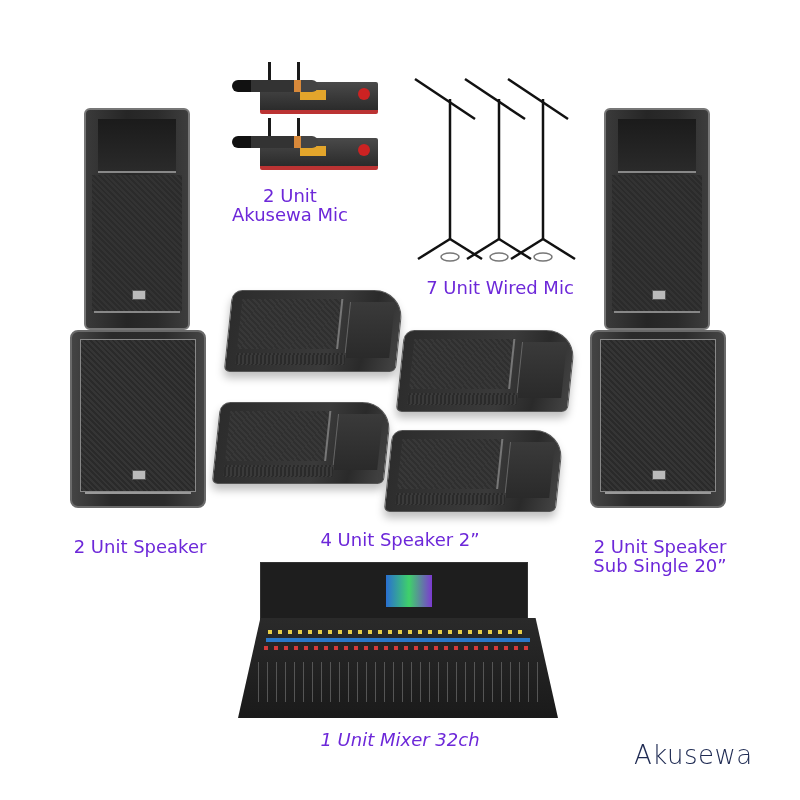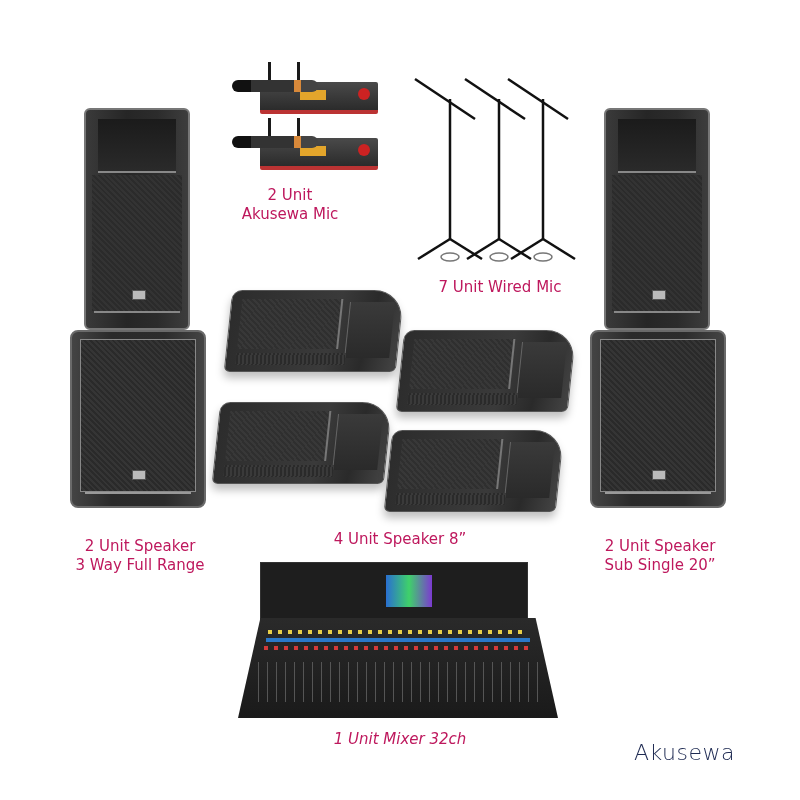--- a/index.html
+++ b/index.html
@@ -1,18 +1,18 @@
 <!DOCTYPE html>
 <html><head>
 <meta charset="utf-8">
 <style>
   html,body{margin:0;padding:0;background:#ffffff;}
   body{width:800px;height:800px;position:relative;overflow:hidden;font-family:"DejaVu Sans","Liberation Sans",sans-serif;}
   .abs{position:absolute;}
-  .label{position:absolute;color:#be185d;font-size:15px;line-height:19px;text-align:center;font-family:"DejaVu Sans",sans-serif;}
+  .label{position:absolute;color:#6d28d9;font-size:18px;line-height:19px;text-align:center;font-family:"DejaVu Sans",sans-serif;}
   
   .top-spk{position:absolute;border-radius:6px;background:linear-gradient(90deg,#3a3a3a,#262626 40%,#2c2c2c 70%,#3d3d3d);border:2px solid #777;box-sizing:border-box;}
   .top-spk .horn{position:absolute;left:12%;right:12%;top:4%;height:24%;background:linear-gradient(#1b1b1b,#2a2a2a);border-bottom:2px solid #888;}
   .top-spk .grill{position:absolute;left:6%;right:6%;top:30%;bottom:8%;background:repeating-linear-gradient(45deg,#2b2b2b 0 2px,#333 2px 4px);}
   .top-spk .foot{position:absolute;left:8%;right:8%;bottom:3%;height:4%;border-top:2px solid #888;}
   .logo{position:absolute;width:12px;height:8px;background:#bbb;border:1px solid #555;}
   .sub-spk{position:absolute;border-radius:8px;background:linear-gradient(90deg,#444,#2a2a2a 30%,#2c2c2c 70%,#444);border:2px solid #6a6a6a;box-sizing:border-box;}
   .sub-spk .grill{position:absolute;left:6%;right:6%;top:4%;bottom:8%;background:repeating-linear-gradient(45deg,#2a2a2a 0 2px,#353535 2px 4px);border:1px solid #888;}
   .sub-spk .foot{position:absolute;left:10%;right:10%;bottom:3%;height:4%;border-top:2px solid #999;}
   
@@ -27,21 +27,21 @@
   .ant{position:absolute;width:3px;height:22px;background:#1a1a1a;}
   .mic{position:absolute;width:86px;height:12px;border-radius:6px;background:linear-gradient(90deg,#111 0 22%,#333 22% 72%,#d8893a 72% 80%,#444 80%);}
   
   .stand{position:absolute;}
   
   .mixer{position:absolute;left:238px;top:562px;width:320px;height:160px;}
   .mixer .top{position:absolute;left:22px;top:0;width:266px;height:56px;background:#1e1e1e;border:1px solid #333;}
   .mixer .screen{position:absolute;left:125px;top:12px;width:46px;height:32px;background:linear-gradient(90deg,#2a6fd1,#3fd16a,#7c3ad1);}
   .mixer .desk{position:absolute;left:0;top:56px;width:320px;height:100px;background:linear-gradient(#2a2a2a,#1a1a1a);clip-path:polygon(7% 0,93% 0,100% 100%,0 100%);}
   .mixer .row{position:absolute;height:4px;}
-  .brand{position:absolute;left:634px;top:740px;font-size:22px;color:#1e2a52;letter-spacing:0.5px;font-family:"DejaVu Sans",sans-serif;font-weight:300;}
+  .brand{position:absolute;left:634px;top:740px;font-size:26px;color:#1e2a52;letter-spacing:0.5px;font-family:"DejaVu Sans",sans-serif;font-weight:300;}
 </style>
 </head>
 <body>
 
 <div class="abs">
   <div class="top-spk" style="left:84px;top:108px;width:106px;height:222px;">
     <div class="horn"></div>
     <div class="grill"></div>
     <div class="foot"></div>
     <div class="logo" style="left:46px;bottom:28px;"></div>
@@ -131,24 +131,23 @@
     <div class="base"></div>
   </div>
 <div class="mon" style="left:388px;top:430px;width:172px;height:82px;">
     <div class="face"></div>
     <div class="side"></div>
     <div class="base"></div>
   </div>
 
 <div class="label" style="left:40px;top:537px;width:200px;">
   <div>2 Unit Speaker</div>
-  <div>3 Way Full Range</div>
 </div>
 <div class="label" style="left:300px;top:530px;width:200px;">
-  <div>4 Unit Speaker 8”</div>
+  <div>4 Unit Speaker 2”</div>
 </div>
 <div class="label" style="left:560px;top:537px;width:200px;">
   <div>2 Unit Speaker</div>
   <div>Sub Single 20”</div>
 </div>
 
 <div class="mixer">
   <div class="top">
     <div class="screen"></div>
   </div>

